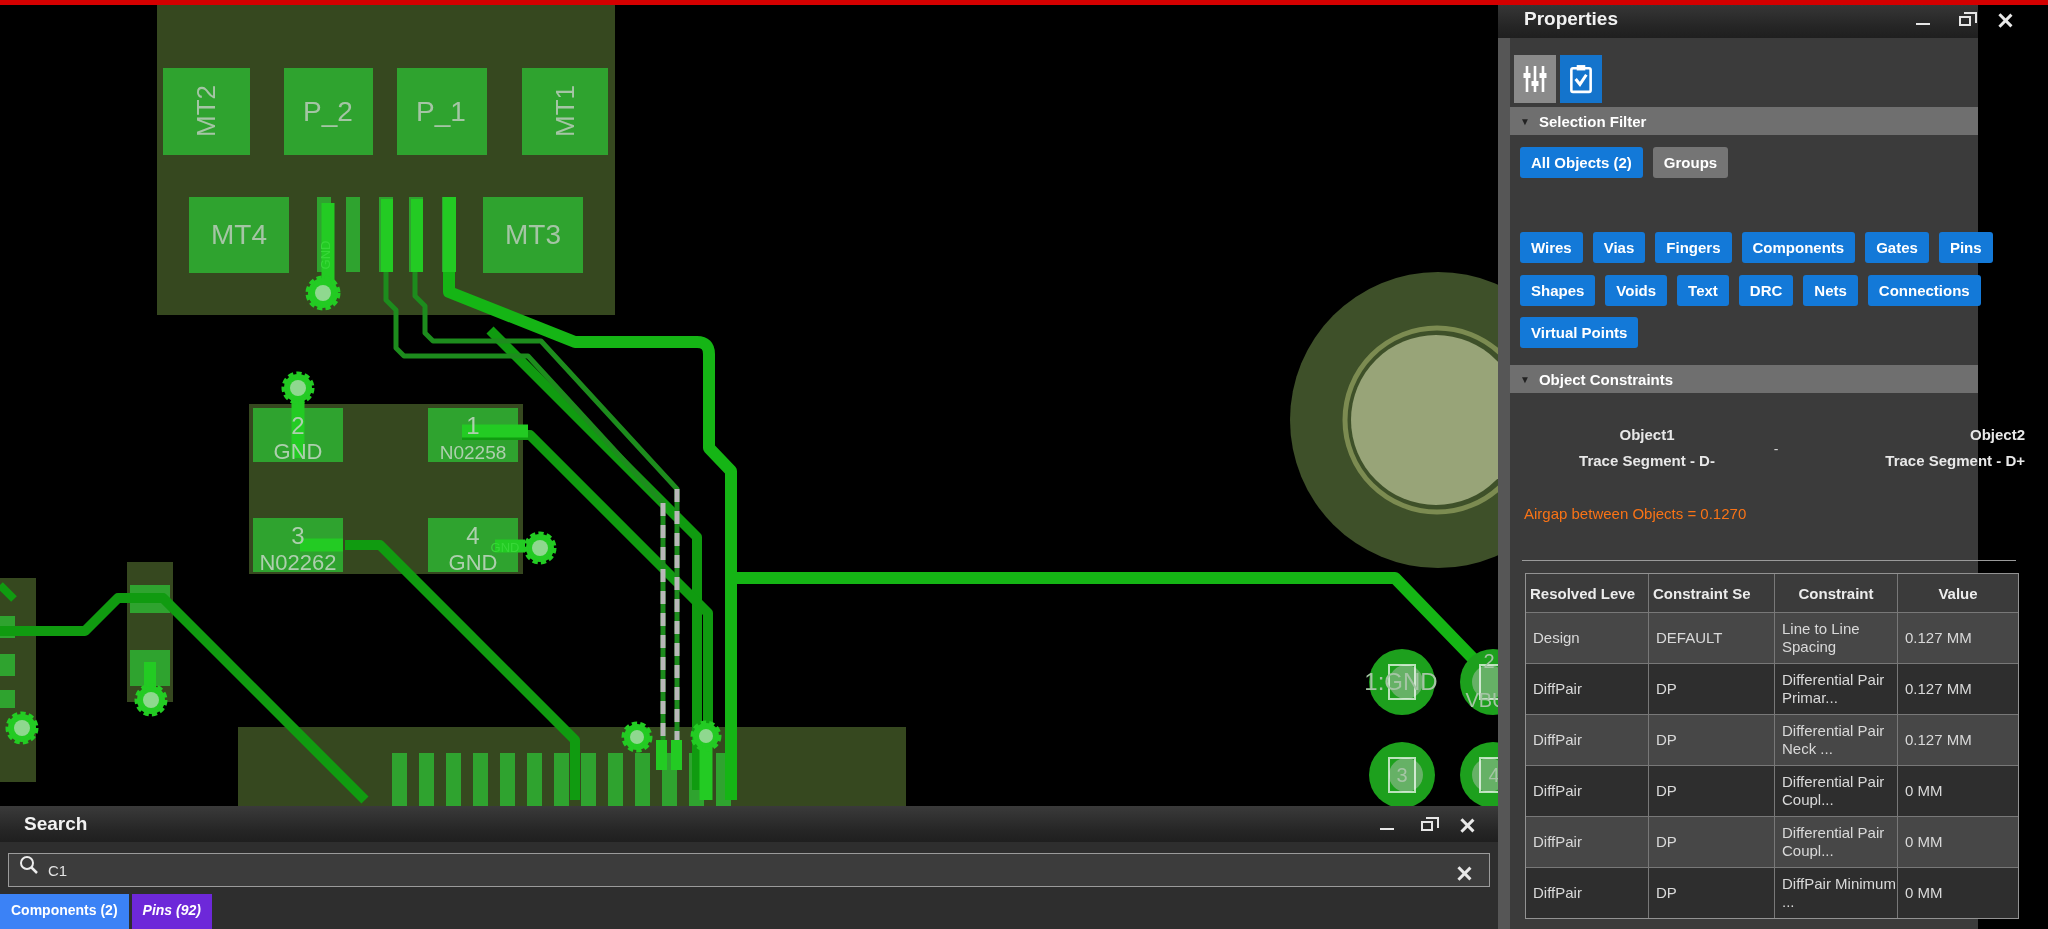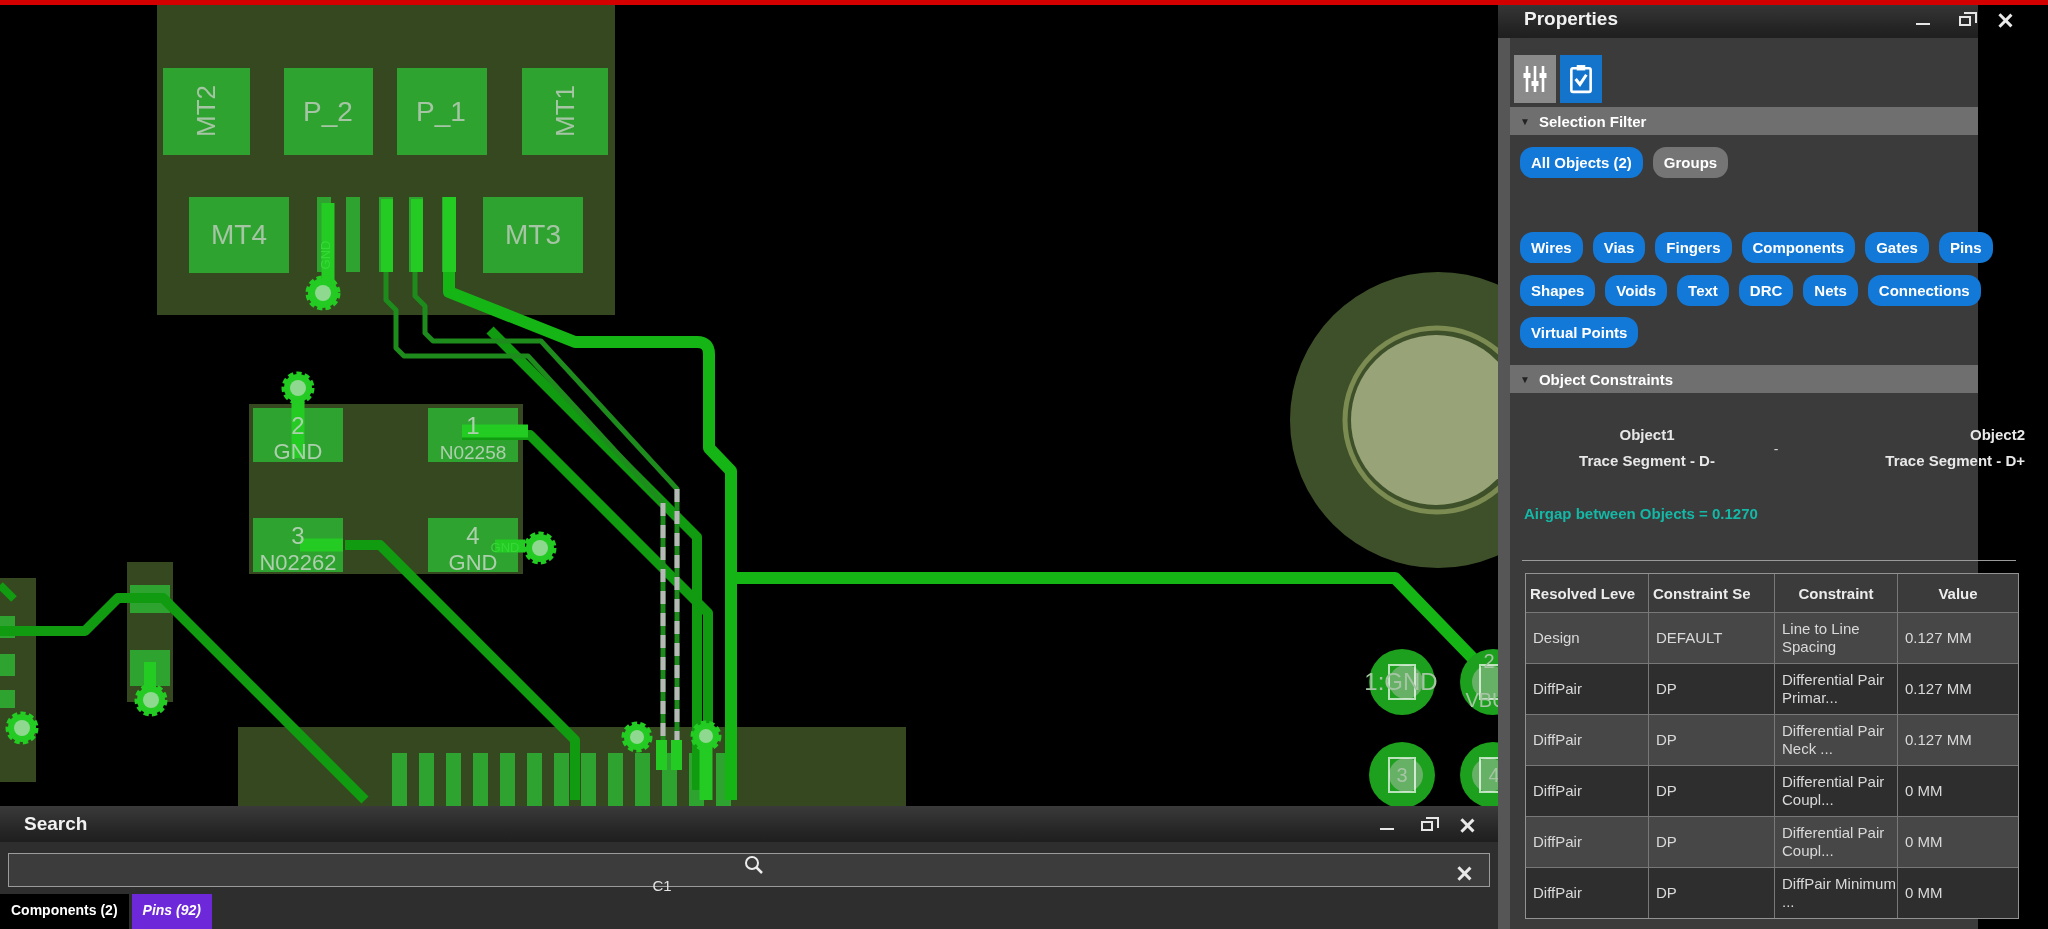--- a/index.html
+++ b/index.html
@@ -29,50 +29,50 @@
   
   #props{position:absolute;left:1498px;top:0;width:480px;height:929px;background:#3b3b3b;}
   #props .gutter{position:absolute;left:0;top:38px;bottom:0;width:12px;background:#565656;}
   .toolbtn{position:absolute;top:55px;width:42px;height:48px;display:flex;align-items:center;justify-content:center;cursor:pointer;}
   .toolbtn.gray{left:16px;background:#8a8a8a;}
   .toolbtn.blue{left:62px;background:#1474cc;}
   .secbar{position:absolute;left:12px;right:0;height:28px;background:#6f6f6f;color:#fff;
     font-size:15px;font-weight:700;display:flex;align-items:center;cursor:pointer;}
   .secbar .tri{font-size:10px;color:#222;margin:0 9px 0 10px;}
   .frow{position:absolute;left:22px;display:flex;gap:10px;}
-  .fbtn{height:31px;line-height:31px;padding:0 11px;border-radius:13px;color:#fff;
+  .fbtn{height:31px;line-height:31px;padding:0 11px;border-radius:3px;color:#fff;
     font-size:15px;font-weight:600;white-space:nowrap;cursor:pointer;}
   .fbtn.blue{background:#1379d8;}
   .fbtn.gray{background:#757575;}
   .objbox{position:absolute;width:250px;text-align:center;color:#e8e8e8;font-size:15px;font-weight:600;line-height:26px;}
-  #airgap{position:absolute;left:26px;top:505px;color:#14b8a6;font-size:15px;font-weight:700;}
+  #airgap{position:absolute;left:26px;top:505px;color:#f97316;font-size:15px;font-weight:400;}
   #objsep{position:absolute;left:272px;top:441px;width:12px;text-align:center;color:#cfcfcf;font-size:14px;}
   #phr{position:absolute;left:24px;top:560px;width:494px;height:1px;background:#9a9a9a;}
   .ptable{position:absolute;left:27px;top:573px;display:grid;
     grid-template-columns:122px 125px 122px 120px;grid-template-rows:38px repeat(6,50px);
     gap:1px;background:#787878;border:1px solid #929292;}
   .ptable .th{background:#3b3b3b;color:#ececec;font-size:15px;font-weight:700;
     display:flex;align-items:center;justify-content:center;white-space:nowrap;overflow:hidden;}
   .ptable .th.clip{justify-content:flex-start;padding-left:4px;}
   .ptable .td{color:#d9d9d9;font-size:15px;display:flex;align-items:center;
     padding-left:7px;line-height:18px;overflow:hidden;}
   .ptable .odd{background:#474747;}
   .ptable .even{background:#2e2e2e;}
 
   
   #search{position:absolute;left:0;top:806px;width:1498px;height:123px;background:#2e2e2e;}
   #search .titlebar{height:36px;}
   #searchfield{position:absolute;left:8px;top:47px;width:1482px;height:34px;background:#3c3c3c;
-    border:1px solid #9b9b9b;display:flex;align-items:center;flex-direction:column;}
+    border:1px solid #9b9b9b;display:flex;}
   #searchfield input{flex:1;background:transparent;border:none;outline:none;color:#e3e3e3;
     font-size:15px;padding-left:8px;}
   #search .clear{position:absolute;right:12px;top:8px;cursor:pointer;}
   .tabs{position:absolute;left:0;top:88px;display:flex;gap:3px;}
   .tab{height:35px;line-height:32px;padding:0 11px;color:#fff;font-size:14px;font-weight:600;cursor:pointer;}
-  .tab.active{background:#000000;}
+  .tab.active{background:#3b82f6;}
   .tab.idle{background:#6d28d9;font-style:italic;}
 </style>
 </head>
 <body>
 
 <div id="screen">
 
   <div id="canvas">
     <svg width="1498" height="929" viewBox="0 0 1498 929">
 

